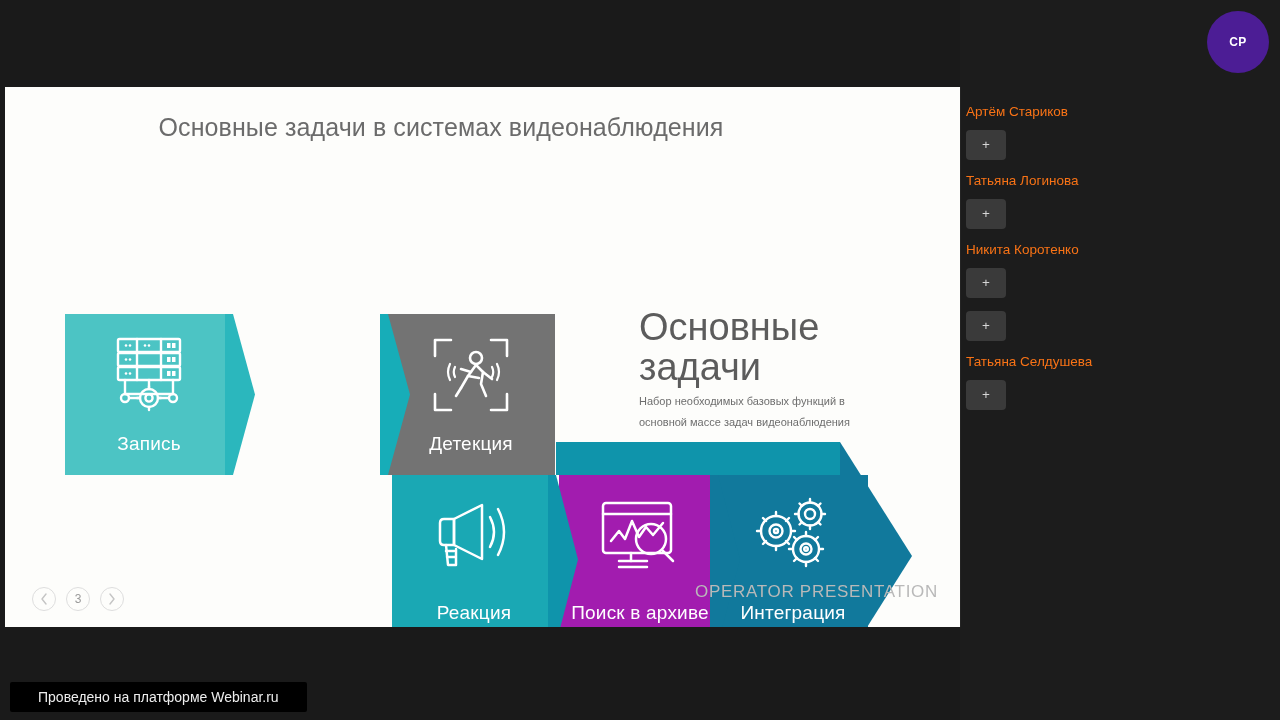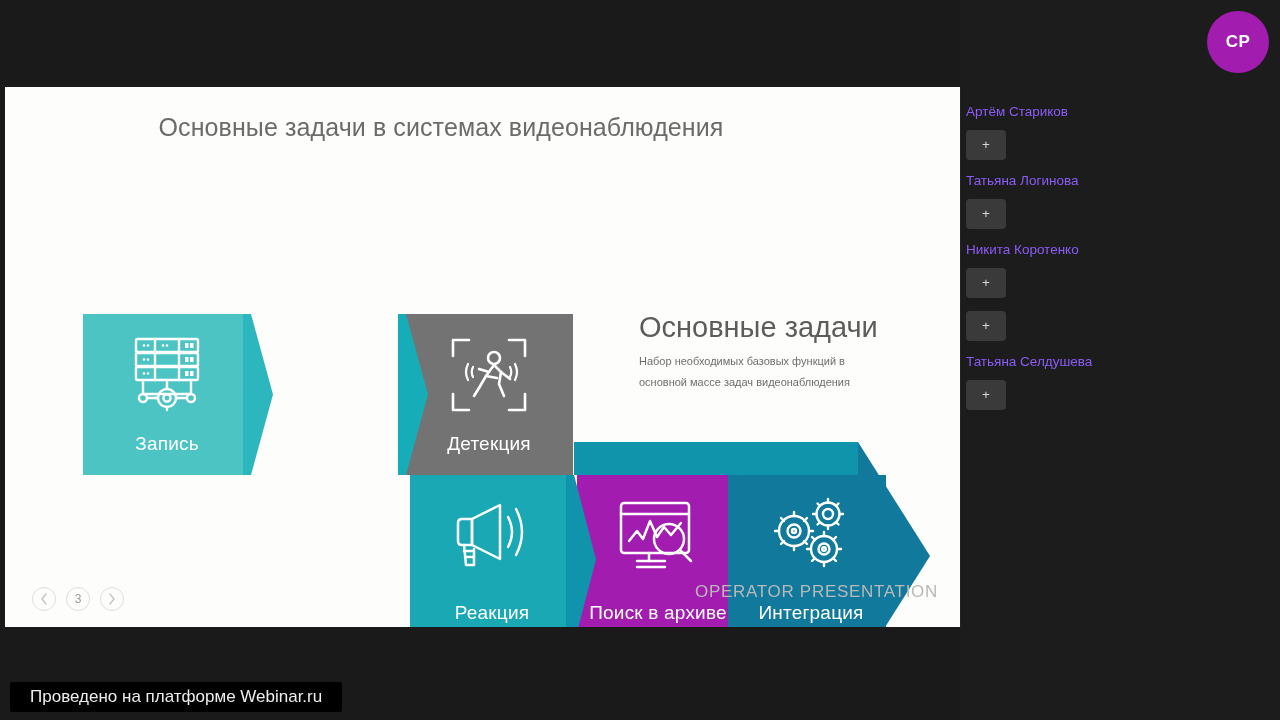--- a/index.html
+++ b/index.html
@@ -28,21 +28,21 @@
     left: 0; top: 26px;
     width: 872px;
     text-align: center;
     font-size: 25px;
     color: #6b6b6b;
     font-weight: 400;
     letter-spacing: .1px;
   }
 
   
-  #diagram { position: absolute; left: 0; top: 0; width: 955px; height: 428px; margin-left: 18px; }
+  #diagram { position: absolute; left: 0; top: 0; width: 955px; height: 428px; }
 
   .blk { position: absolute; }
   .blk .icon-wrap {
     position: absolute; left: 0; right: 0; top: 22px;
     display: flex; justify-content: center;
   }
   .blk .blk-label {
     position: absolute; left: 0; right: 0; bottom: 20px;
     text-align: center;
     color: #ffffff;
@@ -66,21 +66,21 @@
 
   
   #arrow-head { position: absolute; left: 835px; top: 355px; }
 
   
   #riser { position:absolute; left:551px; top:355px; width:284px; height:33px; background:#0f94ab; }
 
   
   #desc-block { position: absolute; left: 634px; top: 220px; width: 250px; }
   #desc-heading {
-    font-size: 29px; line-height: 40px; color: #5c5c5c; font-weight: 400;
+    font-size: 38px; line-height: 40px; color: #5c5c5c; font-weight: 400;
   }
   #desc-body {
     margin-top: 4px;
     font-size: 11px; line-height: 21px; color: #6e6e6e;
   }
 
   
   #watermark {
     position: absolute; right: 22px; bottom: 25px;
     font-size: 17px; letter-spacing: .7px;
@@ -103,50 +103,50 @@
     position: absolute; left: 960px; top: 0;
     width: 320px; height: 720px;
     background: #1c1c1c;
   }
   #chat-panel:before{
     content:""; position:absolute; left:0; top:87px; width:1px; height:540px; background:#242424;
   }
   #avatar {
     position: absolute; right: 11px; top: 11px;
     width: 62px; height: 62px; border-radius: 50%;
-    background: #a21caf;
+    background: #4c1d95;
     display: flex; align-items: center; justify-content: center;
-    color: #ffffff; font-size: 17px; font-weight: bold; letter-spacing: .5px;
+    color: #ffffff; font-size: 12px; font-weight: bold; letter-spacing: .5px;
   }
   #chat-list { position: absolute; left: 0; top: 104px; width: 320px; }
   .chat-msg { margin-bottom: 13px; padding: 0 6px 0 6px; }
   .chat-author {
-    color: #8b5cf6; font-size: 13.5px; padding-left: 0px; margin-bottom: 10px;
+    color: #f97316; font-size: 13.5px; padding-left: 0px; margin-bottom: 10px;
     line-height: 16px;
   }
   .chat-bubble {
     display: inline-block;
     background: #3a3a3a;
     color: #e8e8e8;
     border-radius: 4px;
     padding: 7px 11px;
     font-size: 13.5px;
     line-height: 16px;
     min-width: 16px;
     text-align: center;
   }
   .chat-bubble.plus { padding: 7px 12px; color: #d6d6d6; }
 
   
   #platform-note {
     position: absolute; left: 10px; bottom: 8px;
     background: #000000;
     color: #ededed;
-    font-size: 17px;
-    padding: 7px 20px;
+    font-size: 14px;
+    padding: 7px 28px;
     border-radius: 2px;
     line-height: 16px;
   }
 </style>
 </head>
 <body>
 
 <div id="app">
 
   <div id="slide-area">

